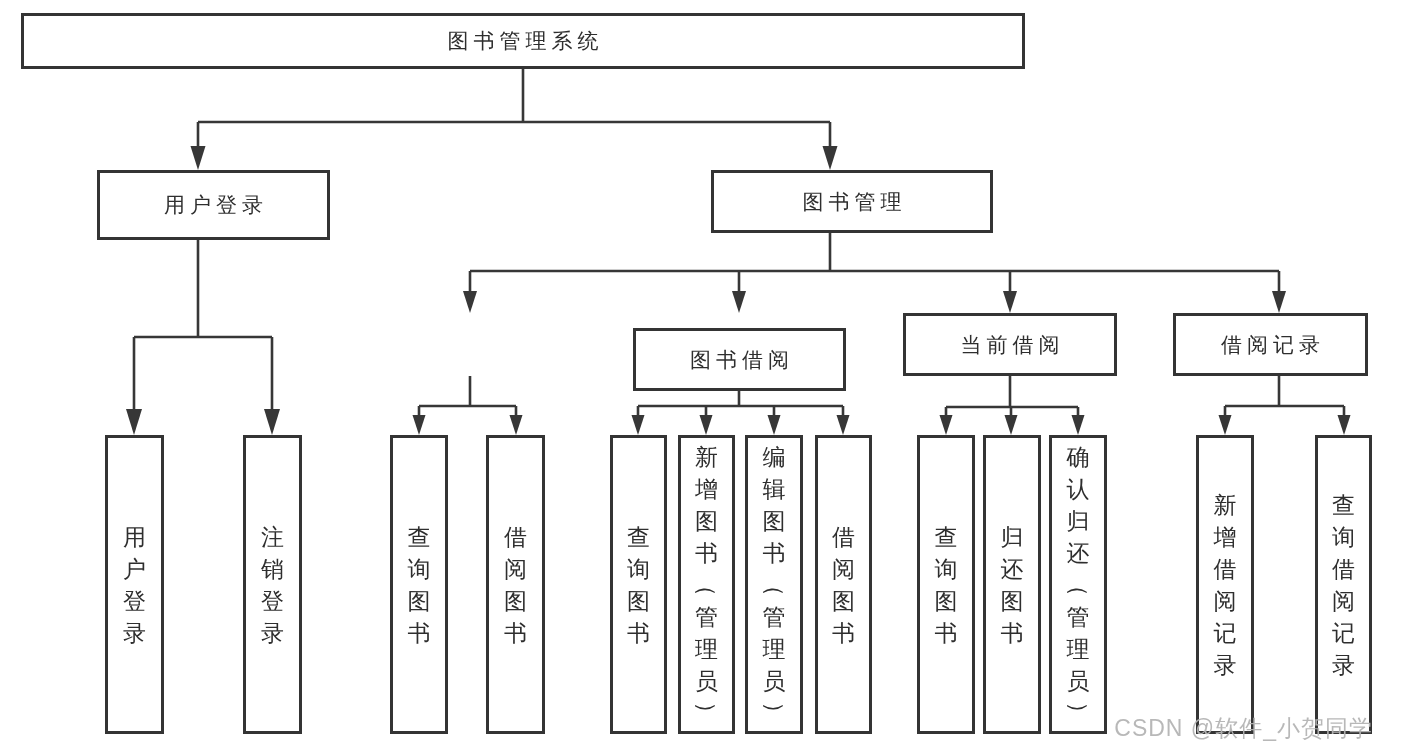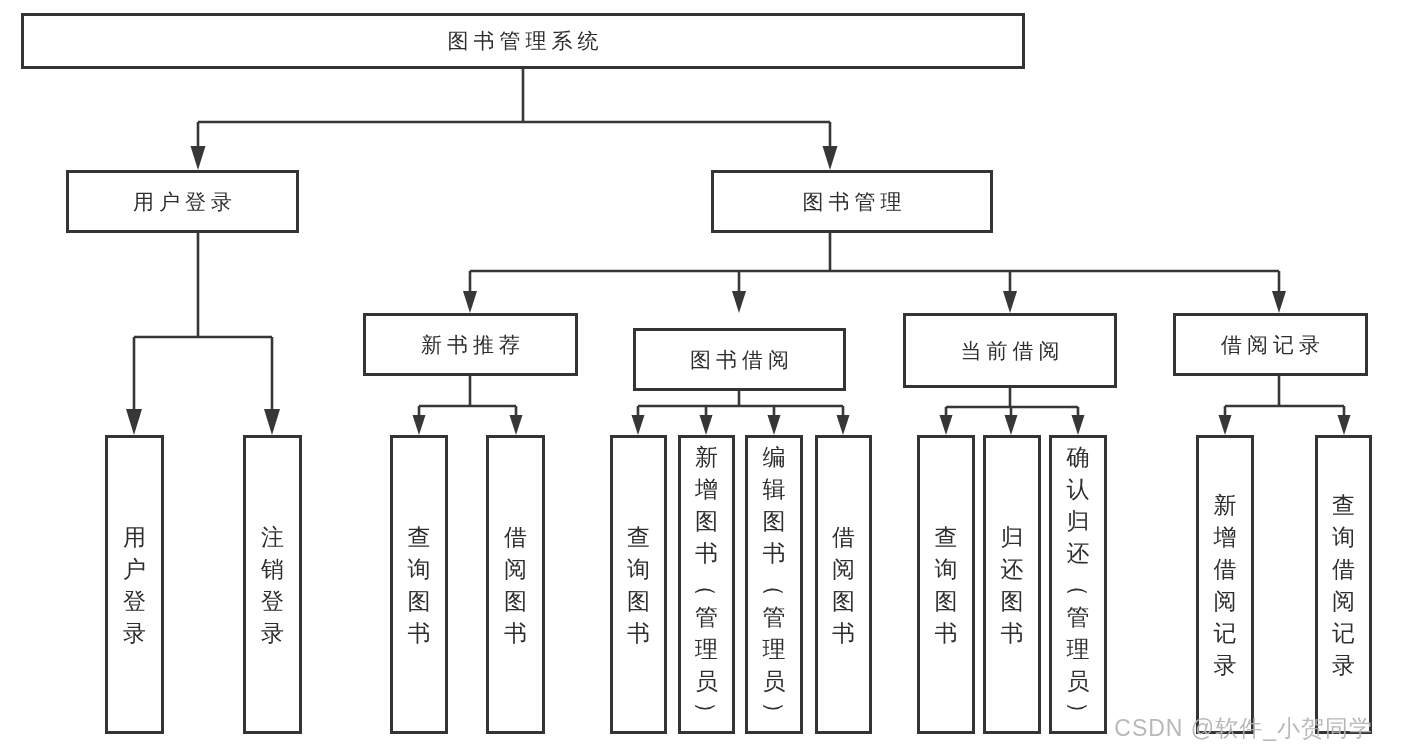--- a/index.html
+++ b/index.html
@@ -81,34 +81,31 @@
       <line x1="1225" y1="406" x2="1225" y2="419" stroke="#373737" stroke-width="2.6"></line>
       <polygon points="1218.5,415 1231.5,415 1225,435" fill="#373737"></polygon>
       <line x1="1344" y1="406" x2="1344" y2="419" stroke="#373737" stroke-width="2.6"></line>
       <polygon points="1337.5,415 1350.5,415 1344,435" fill="#373737"></polygon>
     </svg>
 
   <div class="node hnode" style="left:21px;top:13px;width:1004px;height:56px">
     <span class="hlabel">图书管理系统</span>
   </div>
 
-  <div class="node hnode" style="left:66px;top:170px;width:233px;height:63px">
+  <div class="node hnode" style="left:97px;top:170px;width:233px;height:70px">
     <span class="hlabel">用户登录</span>
   </div>
   <div class="node hnode" style="left:711px;top:170px;width:282px;height:63px">
     <span class="hlabel">图书管理</span>
   </div>
 
-  <div class="node hnode" style="left:363px;top:313px;width:215px;height:63px">
-    <span class="hlabel">新书推荐</span>
-  </div>
   <div class="node hnode" style="left:633px;top:328px;width:213px;height:63px">
     <span class="hlabel">图书借阅</span>
   </div>
-  <div class="node hnode" style="left:903px;top:313px;width:214px;height:75px">
+  <div class="node hnode" style="left:903px;top:313px;width:214px;height:63px">
     <span class="hlabel">当前借阅</span>
   </div>
   <div class="node hnode" style="left:1173px;top:313px;width:195px;height:63px">
     <span class="hlabel">借阅记录</span>
   </div>
 
   <div class="node leaf" style="left:105px;top:435px;width:59px;height:299px">
     <span class="vlabel">
         <span>用</span>
         <span>户</span>

